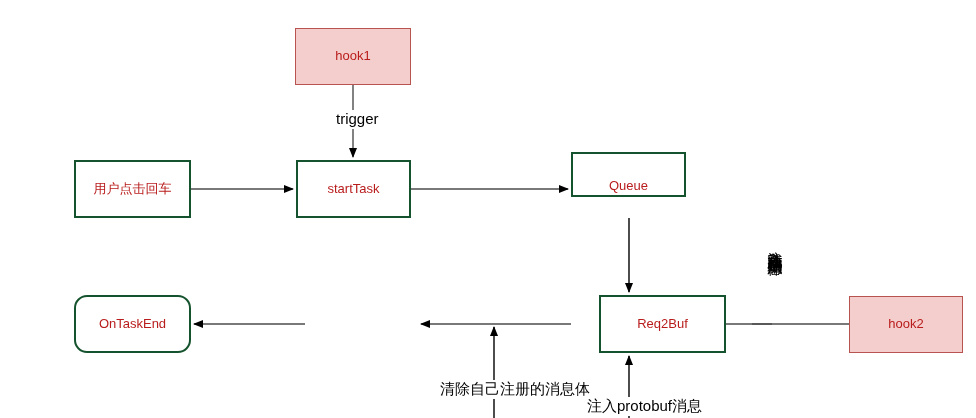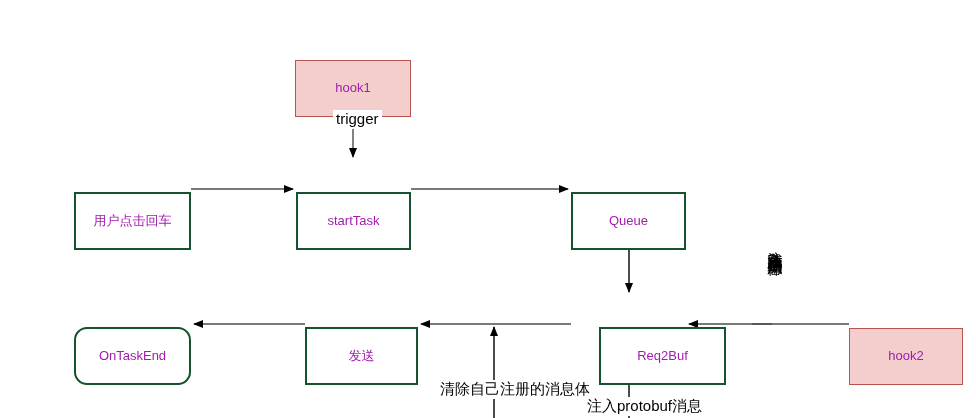--- a/index.html
+++ b/index.html
@@ -25,24 +25,23 @@
     height: 418px;
     pointer-events: none;
   }
   .node {
     position: absolute;
     box-sizing: border-box;
     display: flex;
     align-items: center;
     justify-content: center;
     font-size: 13px;
-    color: #a21caf;
+    color: #b91c1c;
     text-align: center;
     line-height: 1.3;
-    margin-top: 32px;
   }
   .node.plain {
     background: #ffffff;
     border: 2px solid #14532d;
   }
   .node.hook {
     background: #f4cecc;
     border: 1px solid #b85450;
   }
   .edge-label {
@@ -109,31 +108,28 @@
   </div>
 
   <div class="node plain" style="left:74px; top:160px; width:117px; height:58px;">
     <span>用户点击回车</span>
   </div>
 
   <div class="node plain" style="left:296px; top:160px; width:115px; height:58px;justify-content:center;">
     <span>startTask</span>
   </div>
 
-  <div class="node plain" style="left:571px; top:160px; width:115px; height:58px;">
+  <div class="node plain" style="left:571px; top:152px; width:115px; height:45px;align-items:flex-end;">
     <span>Queue</span>
   </div>
 
   <div class="node plain" style="left:74px; top:295px; width:117px; height:58px;border-radius:13px;">
     <span>OnTaskEnd</span>
   </div>
 
-  <div class="node plain" style="left:305px; top:295px; width:113px; height:58px;">
-    <span>发送</span>
-  </div>
 
   <div class="node plain" style="left:599px; top:295px; width:127px; height:58px;">
     <span>Req2Buf</span>
   </div>
 
   <div class="node hook" style="left:849px; top:296px; width:114px; height:57px;">
     <span>hook2</span>
   </div>
 
   <div class="edge-label" style="left:333px; top:110px;">trigger</div>

